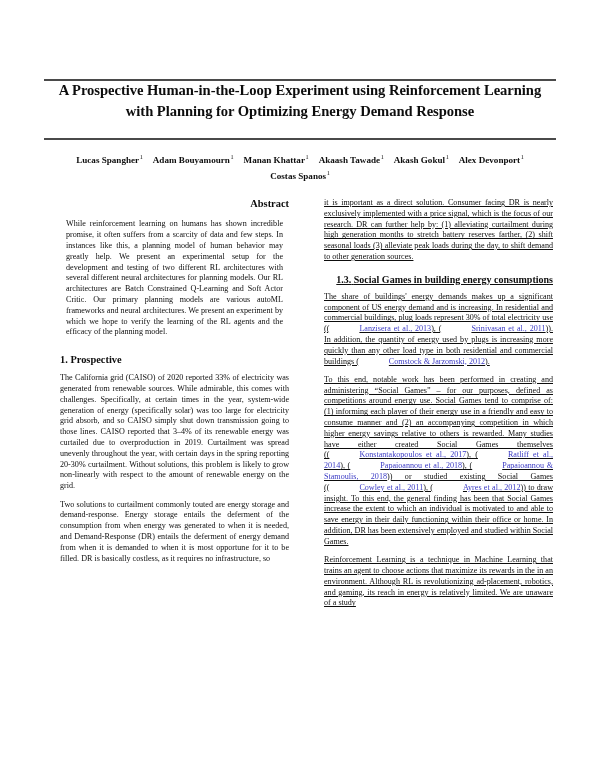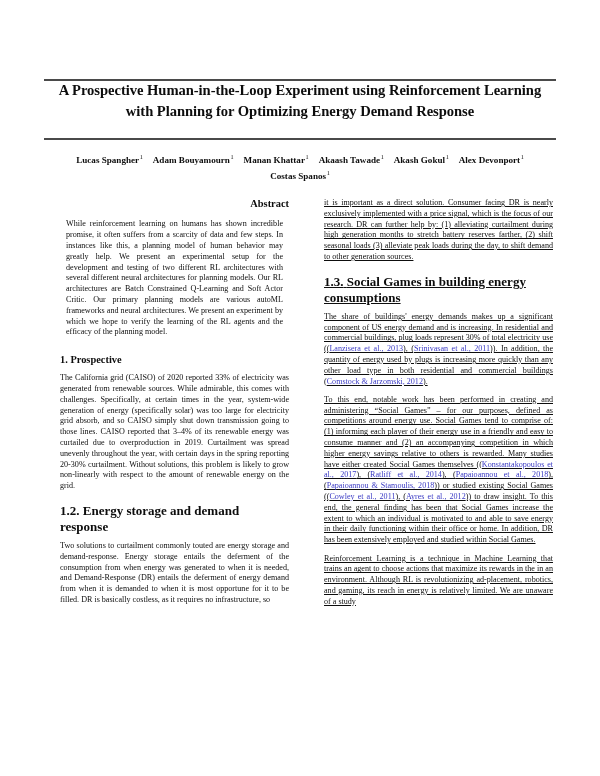--- a/index.html
+++ b/index.html
@@ -97,35 +97,36 @@
   }
 
   h2.sec {
     font-size: 10.4px;
     font-weight: bold;
     margin: 15px 0 7px 0;
     line-height: 1.25;
     text-align: left;
   }
   h3.subsec {
-    font-size: 13px;
+    font-size: 10px;
     font-weight: bold;
     margin: 11px 0 5.5px 0;
     line-height: 1.25;
-    text-align: left;
+    text-align: right;
   }
   p.para {
     margin: 0 0 7.5px 0;
     text-align: justify;
   }
   p.para:last-child { margin-bottom: 0; }
 
   .cite {
     color: #3a3ac4;
     text-decoration: none;
+    margin-left: 30px;
   }
 </style>
 </head>
 <body>
 
 <div class="page">
 
   <hr class="rule rule-top">
 
   <div class="title">A Prospective Human-in-the-Loop Experiment using Reinforcement Learning with Planning for Optimizing Energy Demand Response</div>
@@ -143,21 +144,20 @@
       <div class="abstract-head">Abstract</div>
       <div class="abs-body">
         <p class="para">While reinforcement learning on humans has shown incredible promise, it often suffers from a scarcity of data and few steps. In instances like this, a planning model of human behavior may greatly help. We present an experimental setup for the development and testing of two different RL architectures with several different neural architectures for planning models. Our RL architectures are Batch Constrained Q-Learning and Soft Actor Critic. Our primary planning models are various autoML frameworks and neural architectures. We present an experiment by which we hope to verify the learning of the RL agents and the efficacy of the planning model.</p>
       </div>
 
       <h2 class="sec"><span>1.</span> <span>Prospective</span></h2>
 
 
       <p class="para">The California grid (CAISO) of 2020 reported 33% of electricity was generated from renewable sources. While admirable, this comes with challenges. Specifically, at certain times in the year, system-wide generation of energy (specifically solar) was too large for electricity grid absorb, and so CAISO simply shut down transmission going to those lines. CAISO reported that 3–4% of its renewable energy was curtailed due to overproduction in 2019. Curtailment was spread unevenly throughout the year, with certain days in the spring reporting 20-30% curtailment. Without solutions, this problem is likely to grow non-linearly with respect to the amount of renewable energy on the grid.</p>
 
-      <h3 class="subsec"><span>1.2.</span> <span>Energy storage and demand response</span></h3>
 
       <p class="para">Two solutions to curtailment commonly touted are energy storage and demand-response. Energy storage entails the deferment of the consumption from when energy was generated to when it is needed, and Demand-Response (DR) entails the deferment of energy demand from when it is demanded to when it is most opportune for it to be filled. DR is basically costless, as it requires no infrastructure, so</p>
 
     </div>
 
     <div class="col col-right">
 
       <p class="para">it is important as a direct solution. Consumer facing DR is nearly exclusively implemented with a price signal, which is the focus of our research. DR can further help by: (1) alleviating curtailment during high generation months to stretch battery reserves farther, (2) shift seasonal loads (3) alleviate peak loads during the day, to shift demand to other generation sources.</p>
 
       <h3 class="subsec"><span>1.3.</span> <span>Social Games in building energy consumptions</span></h3>

